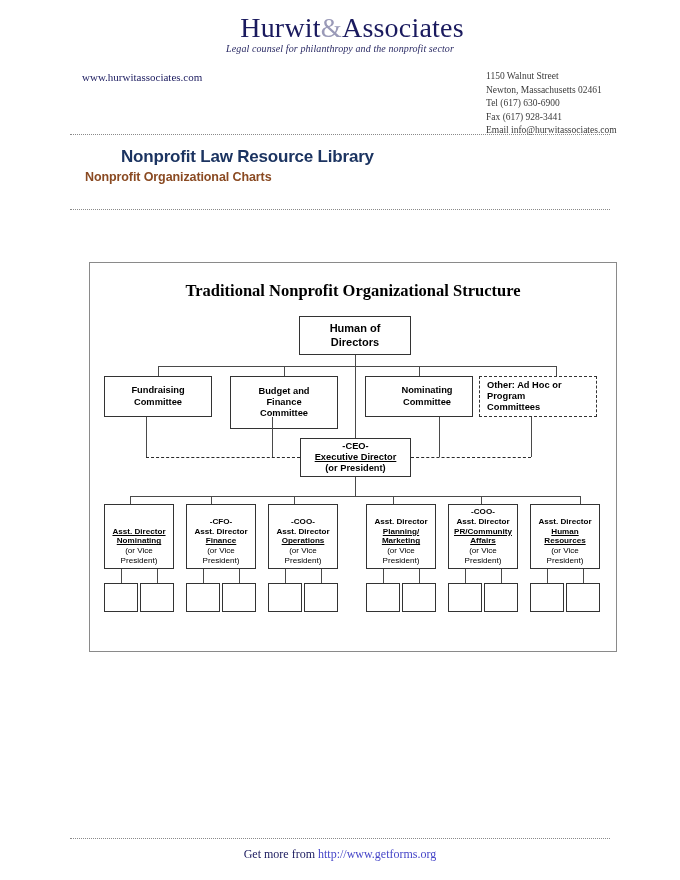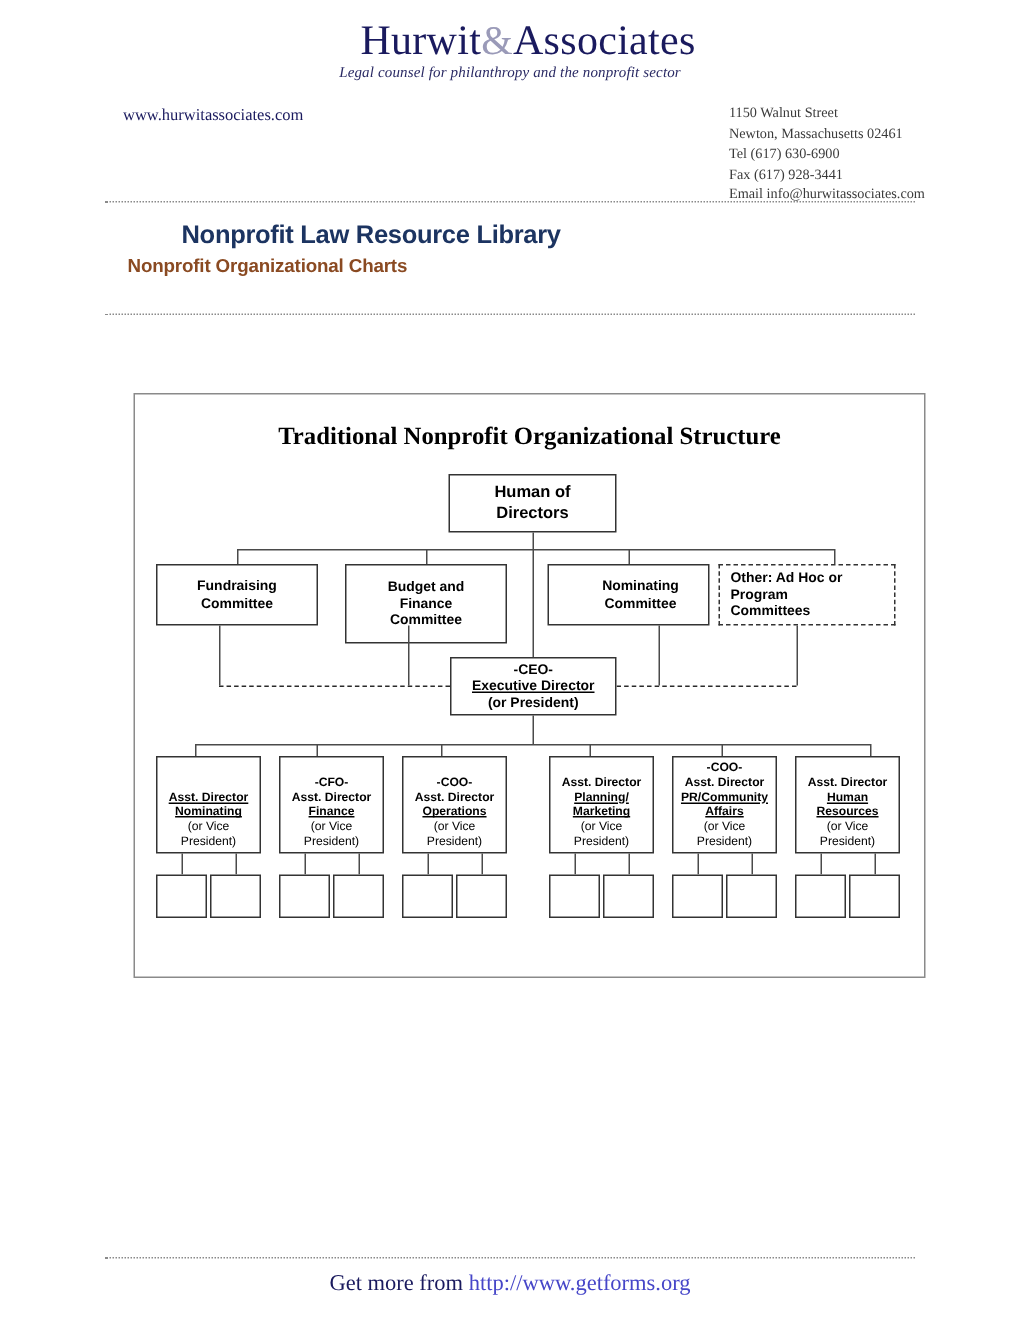--- a/index.html
+++ b/index.html
@@ -156,21 +156,21 @@
   .footer {
     position: absolute;
     left: 0; right: 0;
     top: 846px;
     text-align: center;
     font-family: "Liberation Serif", serif;
     font-size: 11px;
     color: #1a1a5e;
     line-height: 1.45;
   }
-  .footer .line2 { font-size: 15px; }
+  .footer .line2 { font-size: 12px; }
   .footer a { color: #4646c8; text-decoration: none; }
 </style>
 </head>
 <body>
 
 <div class="logo-block">
   <div class="logo-name"><span>Hurwit</span><span class="logo-amp">&amp;</span><span>Associates</span></div>
   <div class="logo-tagline">Legal counsel for philanthropy and the nonprofit sector</div>
 </div>
 

